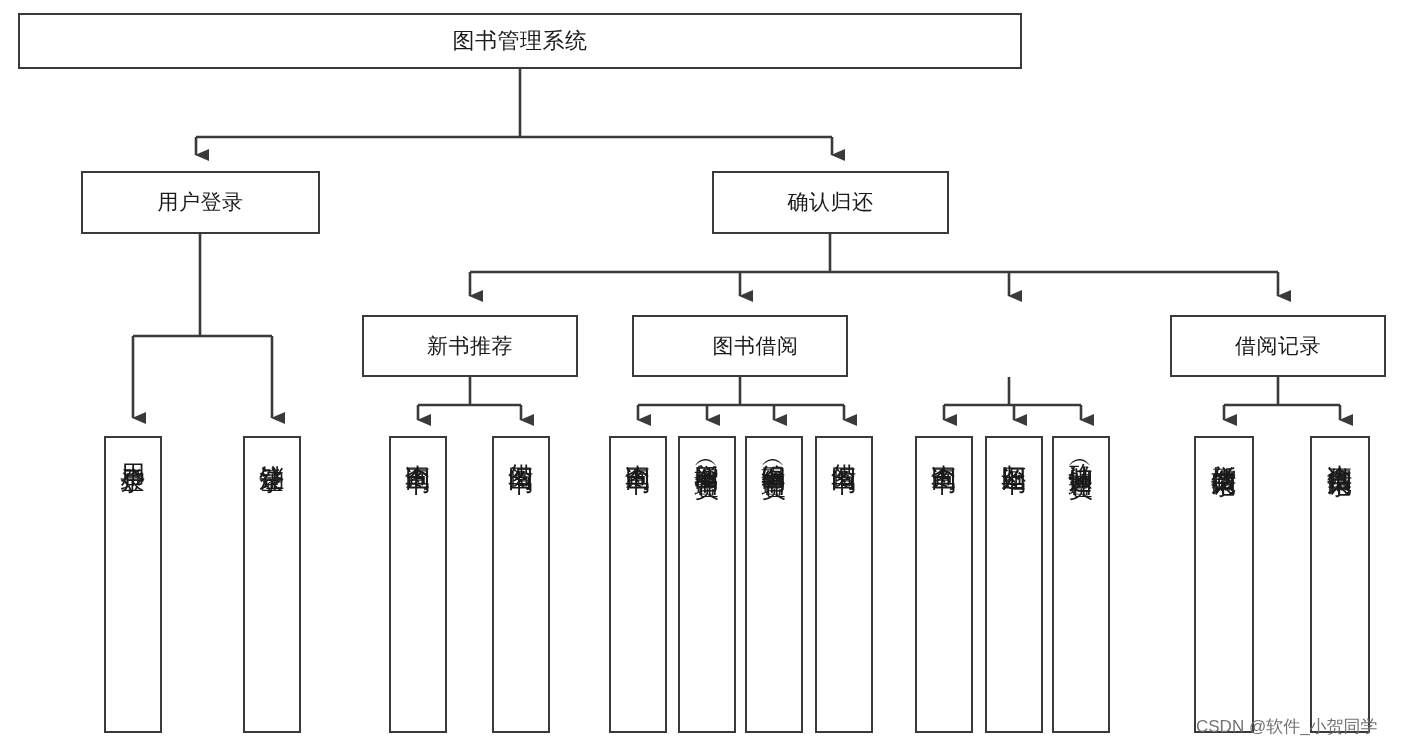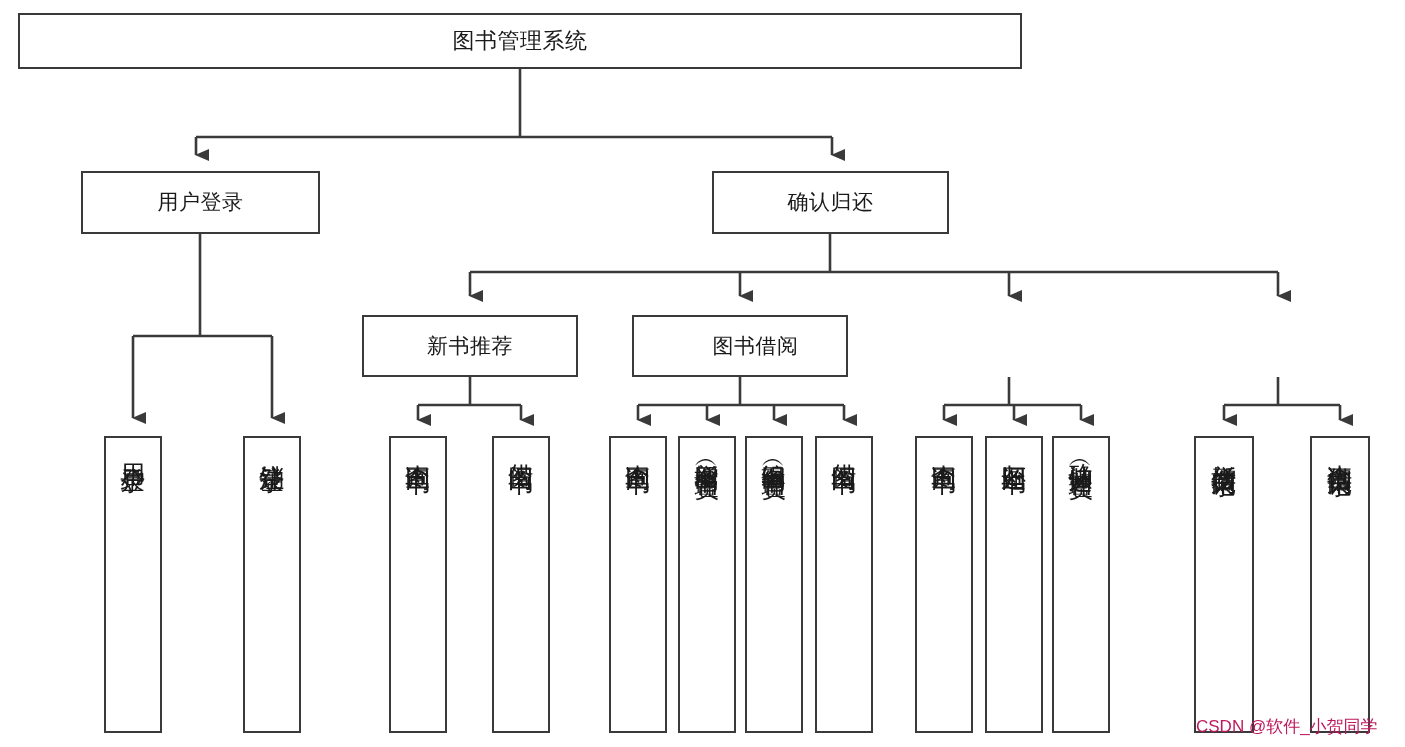--- a/index.html
+++ b/index.html
@@ -63,21 +63,21 @@
     font-size: 25px;
     line-height: 1.05;
     letter-spacing: 2px;
     white-space: nowrap;
   }
   .node.vert.tall .label {
     font-size: 24px;
   }
   .watermark {
     position: absolute;
-    color: #be185d;
+    color: #737373;
     font-size: 17px;
     white-space: nowrap;
     z-index: 3;
     font-family: "Liberation Sans", "DejaVu Sans", sans-serif;
   }
 </style>
 </head>
 <body>
 
 <div id="canvas">
@@ -143,20 +143,23 @@
   <div class="node horiz" style="left:712px; top:171px; width:237px; height:63px;">
     <span class="label">确认归还</span>
   </div>
 
   <div class="node horiz" style="left:362px; top:315px; width:216px; height:62px;align-items:center;">
     <span class="label">新书推荐</span>
   </div>
   <div class="node horiz" style="left:632px; top:315px; width:216px; height:62px;padding-left:31px;">
     <span class="label">图书借阅</span>
   </div>
+  <div class="node horiz" style="left:1170px; top:315px; width:216px; height:62px;">
+    <span class="label">借阅记录</span>
+  </div>
 
   <div class="node vert" style="left:104px; top:436px; width:58px; height:297px;">
     <span class="label">用户登录</span>
   </div>
   <div class="node vert" style="left:243px; top:436px; width:58px; height:297px;">
     <span class="label">注销登录</span>
   </div>
 
   <div class="node vert" style="left:389px; top:436px; width:58px; height:297px;">
     <span class="label">查询图书</span>

